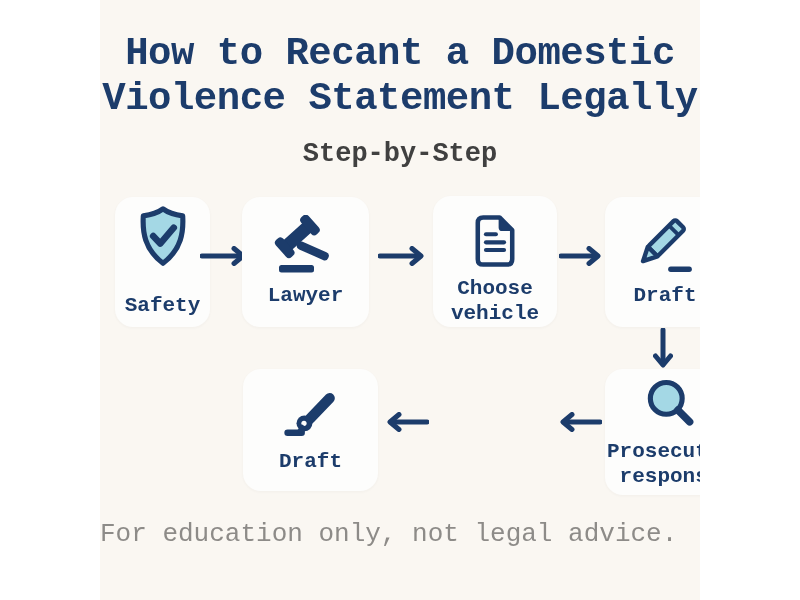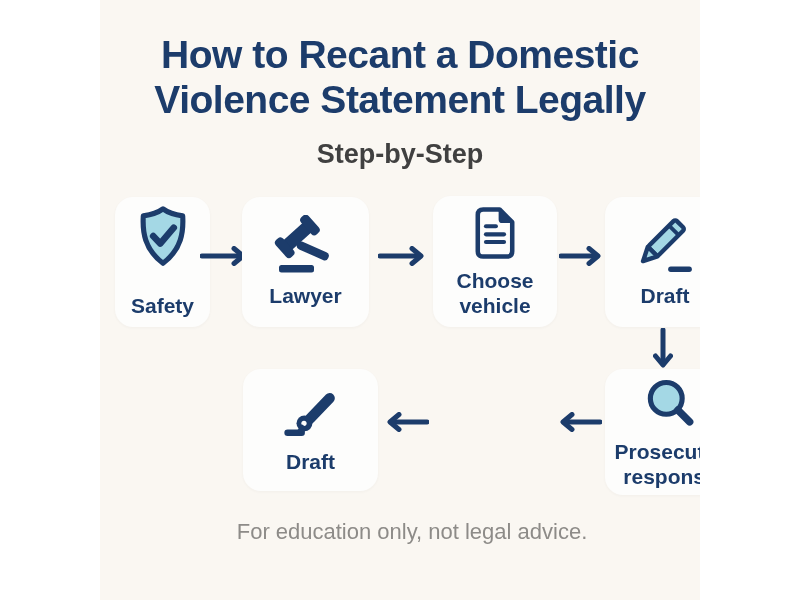--- a/index.html
+++ b/index.html
@@ -1,18 +1,18 @@
 <!DOCTYPE html>
 <html><head>
 <meta charset="utf-8">
 <style>
   html,body{margin:0;padding:0;background:#ffffff;}
   .frame{
     position:relative;width:800px;height:600px;background:#ffffff;
-    overflow:hidden;font-family:Liberation Sans, sans-serif;
+    overflow:hidden;font-family:Liberation Mono, monospace;
   }
   .content{
     position:absolute;left:100px;top:0;width:600px;height:600px;
     background:#faf7f2;overflow:hidden;
   }
   .title{
     position:absolute;top:32px;left:0;width:100%;text-align:center;
     color:#1c3c6b;font-size:39px;font-weight:bold;line-height:1.16;
     letter-spacing:-0.5px;
   }
@@ -25,22 +25,22 @@
     display:flex;flex-direction:column;align-items:center;justify-content:center;
     gap:7px;box-shadow:0 1px 3px rgba(40,40,60,0.04);
   }
   .card-label{
     color:#1c3c6b;font-size:21px;font-weight:bold;line-height:1.18;
     text-align:center;white-space:pre-line;
   }
   .icn{display:block;}
   .arrow{position:absolute;}
   .footer{
-    position:absolute;top:519px;left:12px;width:100%;text-align:center;
-    color:#8d8b88;font-size:22px;
+    position:absolute;top:519px;left:0;width:100%;
+    color:#8d8b88;font-size:26px;
   }
 </style>
 </head>
 <body>
 
 <div class="frame">
   <div class="content">
 
     <div class="title">
       <div>How to Recant a Domestic</div>
@@ -74,21 +74,21 @@
         </g>
       </svg>
       <div class="card-label">Lawyer</div>
     </div>
 
     <svg class="arrow" style="left:278px;top:246px;" width="48" height="20" viewBox="0 0 48 20">
       <path d="M2 10 H42" stroke="#1c3c6b" stroke-width="5" stroke-linecap="round"></path>
       <path d="M34 2.5 L43 10 L34 17.5" fill="none" stroke="#1c3c6b" stroke-width="5" stroke-linecap="round" stroke-linejoin="round"></path>
     </svg>
 
-    <div class="card" style="left:333px;top:196px;width:124px;height:131px;">
+    <div class="card" style="left:333px;top:196px;width:124px;height:131px;justify-content:flex-end;">
       <svg class="icn" width="58" height="58" viewBox="0 0 64 64">
         <path d="M19 6 H37 L51 20 V52 Q51 58 45 58 H19 Q13 58 13 52 V12 Q13 6 19 6 Z" fill="#fdfdfc" stroke="#1c3c6b" stroke-width="5" stroke-linejoin="round"></path>
         <path d="M37 6 L51 20 H40 Q37 20 37 17 Z" fill="#1c3c6b" stroke="#1c3c6b" stroke-width="2" stroke-linejoin="round"></path>
         <path d="M22 24.5 H33" stroke="#1c3c6b" stroke-width="4.5" stroke-linecap="round"></path>
         <path d="M22 33.5 H42" stroke="#1c3c6b" stroke-width="4.5" stroke-linecap="round"></path>
         <path d="M22 42 H42" stroke="#1c3c6b" stroke-width="4.5" stroke-linecap="round"></path>
       </svg>
       <div class="card-label">Choose vehicle</div>
     </div>
 

